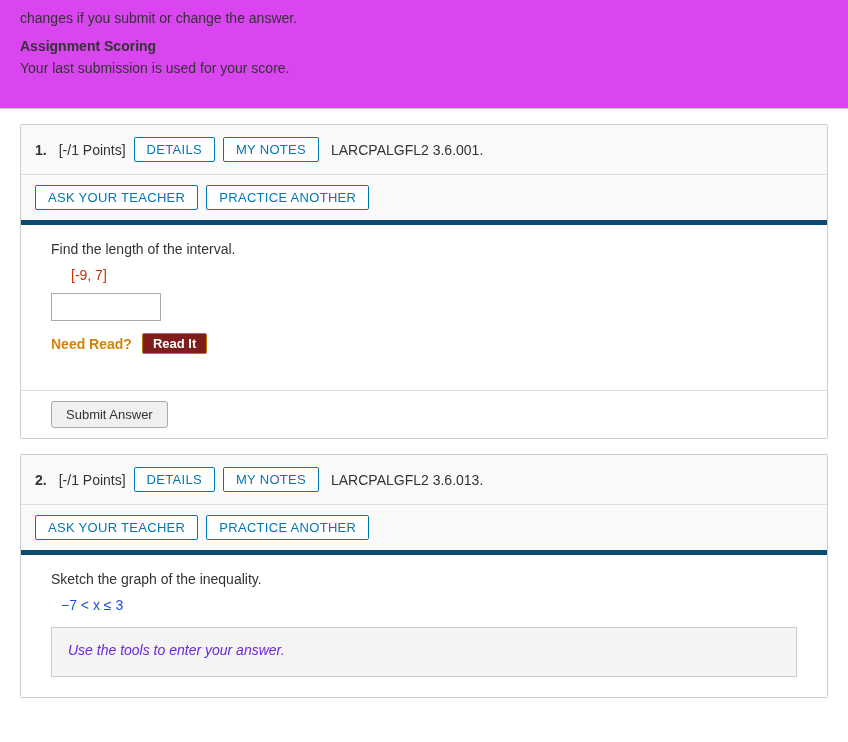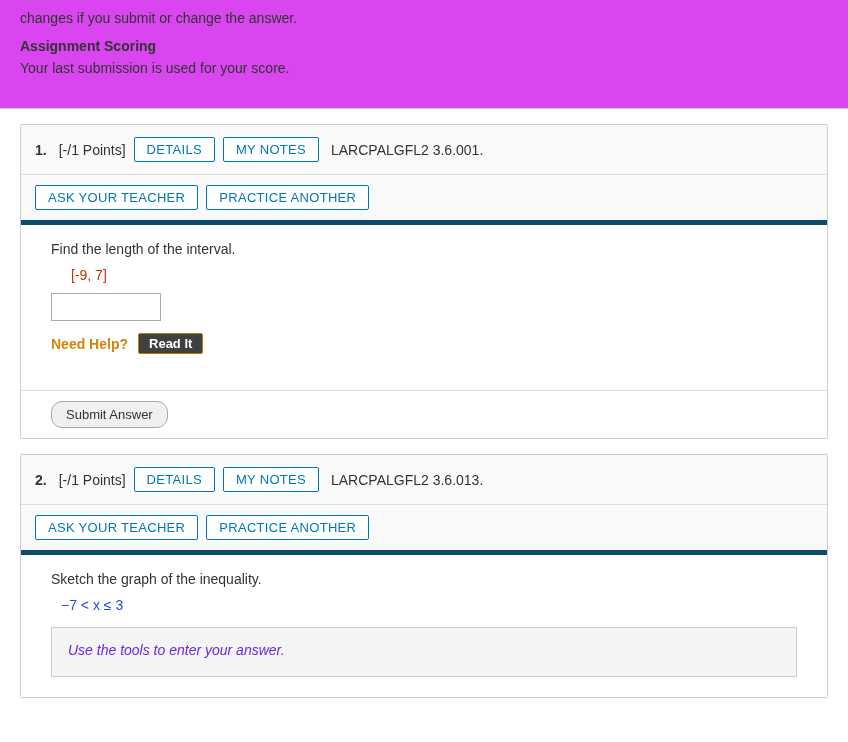--- a/index.html
+++ b/index.html
@@ -113,21 +113,21 @@
       margin-bottom: 16px;
     }
 
     .need-help-label {
       color: #d4820a;
       font-weight: bold;
       font-size: 14px;
     }
 
     .read-it-btn {
-      background: #404040;
+      background: #7f1d1d;
       color: #fff;
       border: 1.5px solid #b87800;
       padding: 2px 10px;
       font-size: 13px;
       font-weight: bold;
       cursor: pointer;
       border-radius: 2px;
     }
 
     .submit-area {
@@ -136,21 +136,21 @@
       background: #fff;
     }
 
     .submit-btn {
       background: #f0f0f0;
       border: 1px solid #aaa;
       color: #333;
       padding: 5px 14px;
       font-size: 13px;
       cursor: pointer;
-      border-radius: 11px;
+      border-radius: 3px;
     }
 
     .inequality-display {
       font-size: 14px;
       color: #1d4ed8;
       margin-bottom: 14px;
       margin-left: 10px;
     }
 
     .tools-area {
@@ -182,21 +182,21 @@
   </div>
   <div class="question-actions">
     <button class="btn-outline">ASK YOUR TEACHER</button>
     <button class="btn-outline">PRACTICE ANOTHER</button>
   </div>
   <div class="question-body">
     <p class="question-text">Find the length of the interval.</p>
     <div class="interval-display">[-9, 7]</div>
     <input class="answer-input" type="text" style="">
     <div class="need-help-row">
-      <span class="need-help-label">Need Help?</span>
+      <span class="need-help-label">Need Read?</span>
       <button class="read-it-btn">Read It</button>
     </div>
   </div>
   <div class="submit-area">
     <button class="submit-btn">Submit Answer</button>
   </div>
 </div>
 
 <div class="question-block">
   <div class="question-header">

